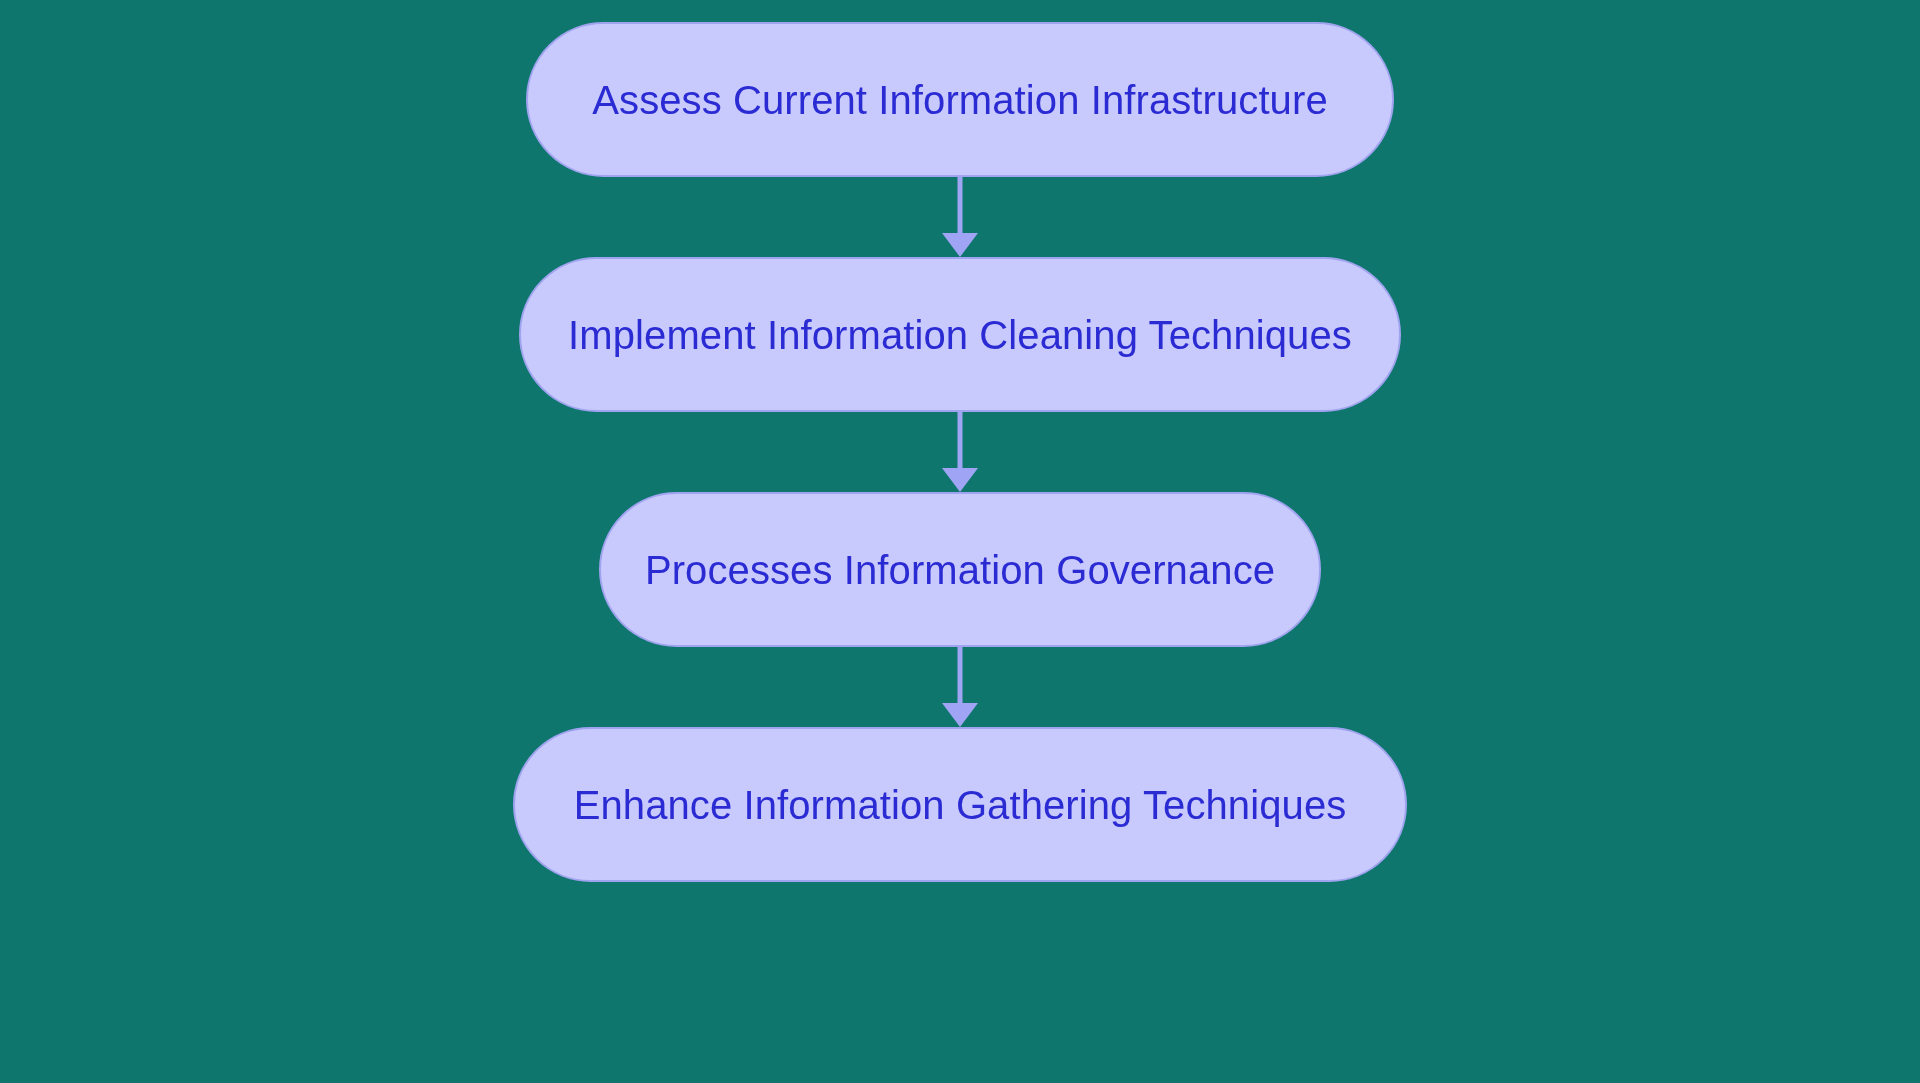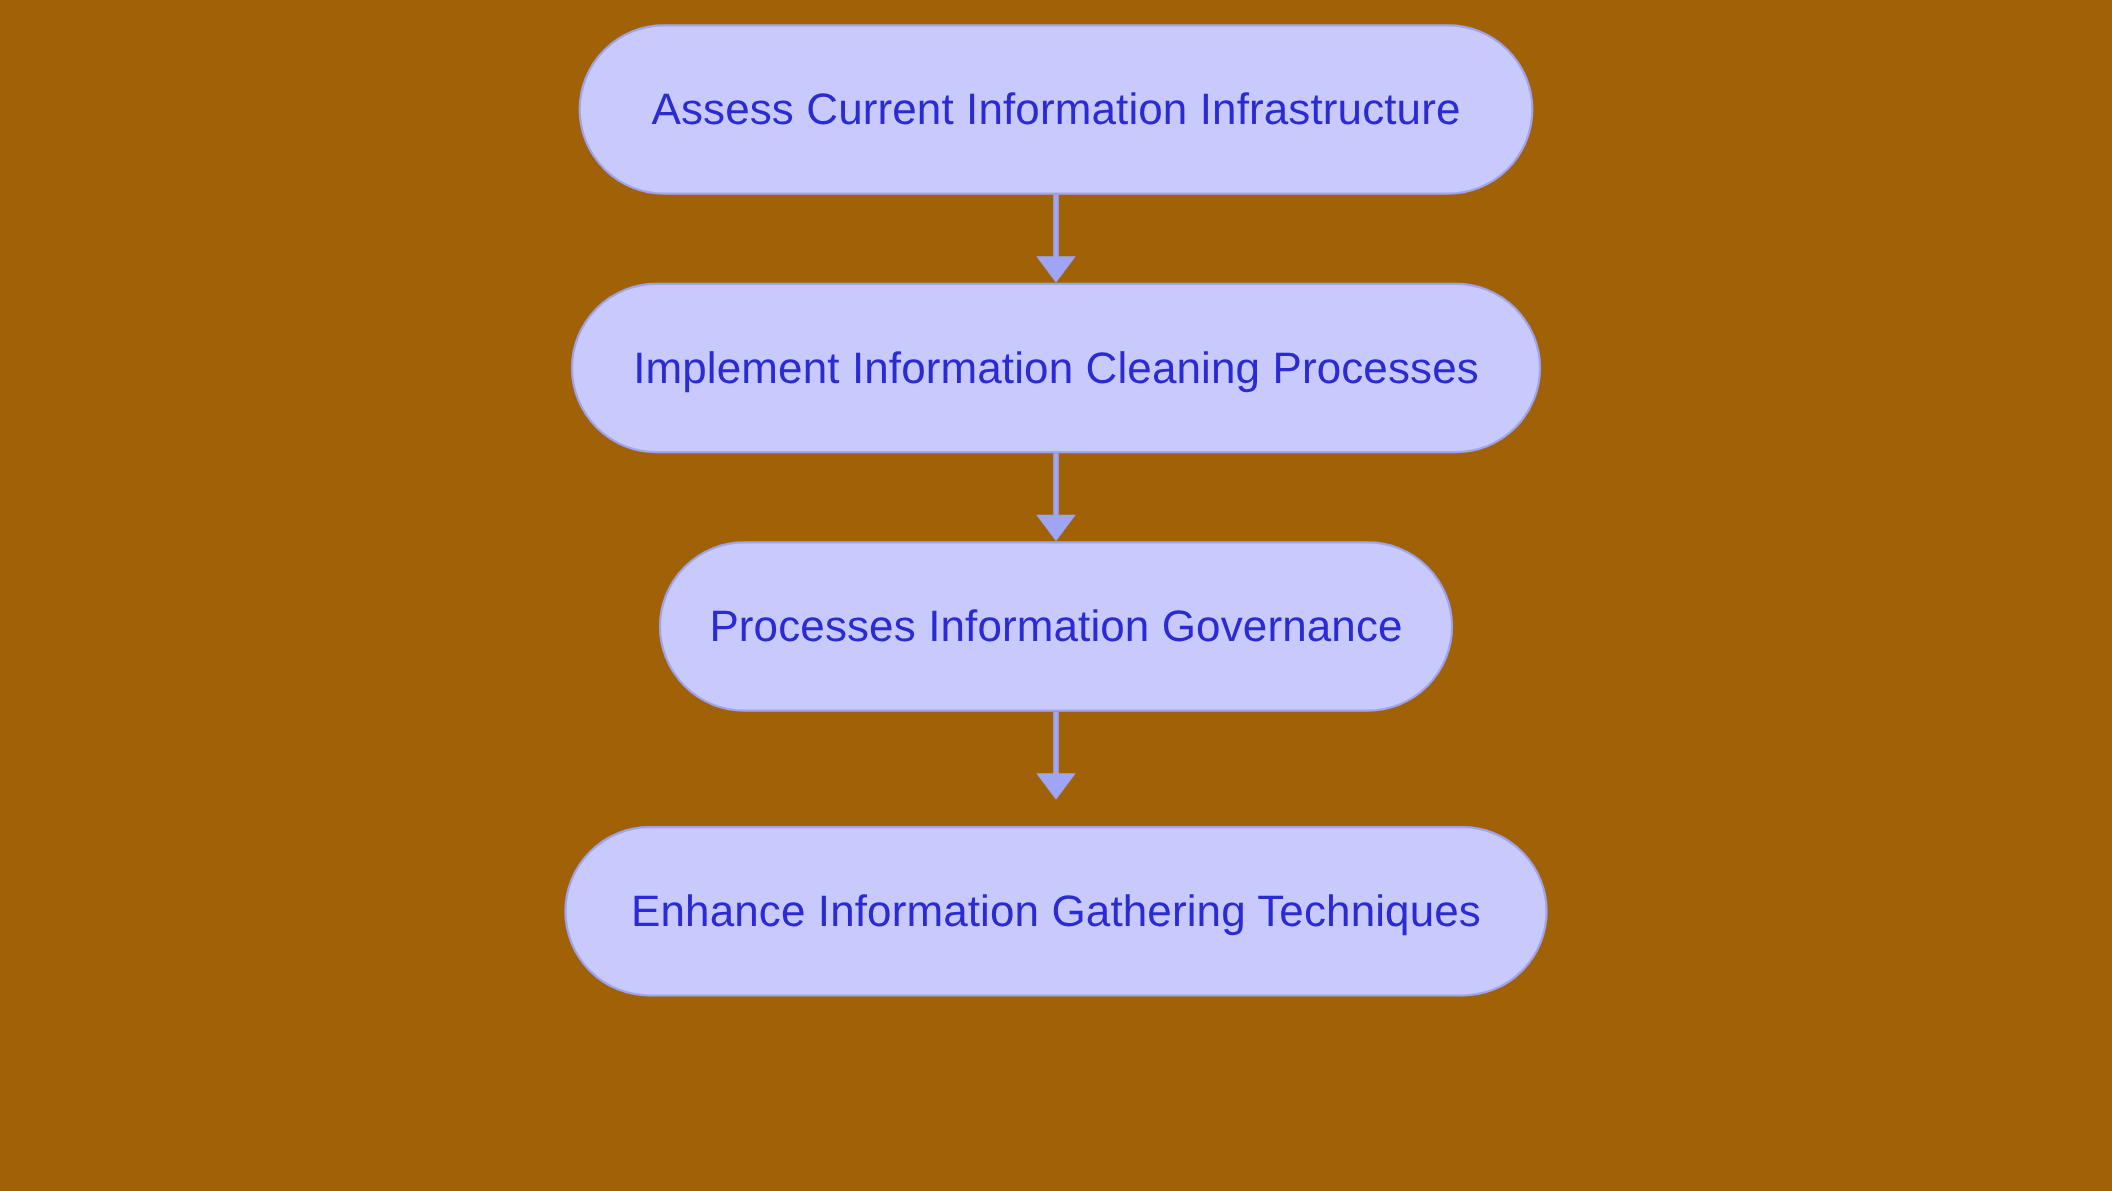--- a/index.html
+++ b/index.html
@@ -12,21 +12,21 @@
     width: 1920px;
     height: 1083px;
     overflow: hidden;
     font-family: "Liberation Sans", sans-serif;
   }
 
   #flowchart {
     position: relative;
     width: 1920px;
     height: 1083px;
-    background: #a16207;
+    background: #0f766e;
   }
 
   .flow-column {
     position: absolute;
     left: 0;
     top: 0;
     width: 1920px;
     height: 1083px;
     display: flex;
     flex-direction: column;
@@ -56,21 +56,21 @@
     font-weight: 400;
     line-height: 1.1;
     white-space: nowrap;
     letter-spacing: 0.1px;
   }
 
   
   .node.w-1 { width: 868px; }
   .node.w-2 { width: 882px; }
   .node.w-3 { width: 722px; }
-  .node.w-4 { width: 894px; margin-top: 24px; }
+  .node.w-4 { width: 894px; }
 
   .connector {
     flex: 0 0 auto;
     width: 40px;
     height: 80px;
     position: relative;
   }
   .connector .shaft {
     position: absolute;
     left: 50%;
@@ -101,21 +101,21 @@
     <div class="node w-1">
       <span class="node-label">Assess Current Information Infrastructure</span>
     </div>
 
     <div class="connector">
       <div class="shaft"></div>
       <div class="head"></div>
     </div>
 
     <div class="node w-2">
-      <span class="node-label">Implement Information Cleaning Processes</span>
+      <span class="node-label">Implement Information Cleaning Techniques</span>
     </div>
 
     <div class="connector">
       <div class="shaft"></div>
       <div class="head"></div>
     </div>
 
     <div class="node w-3">
       <span class="node-label">Processes Information Governance</span>
     </div>

